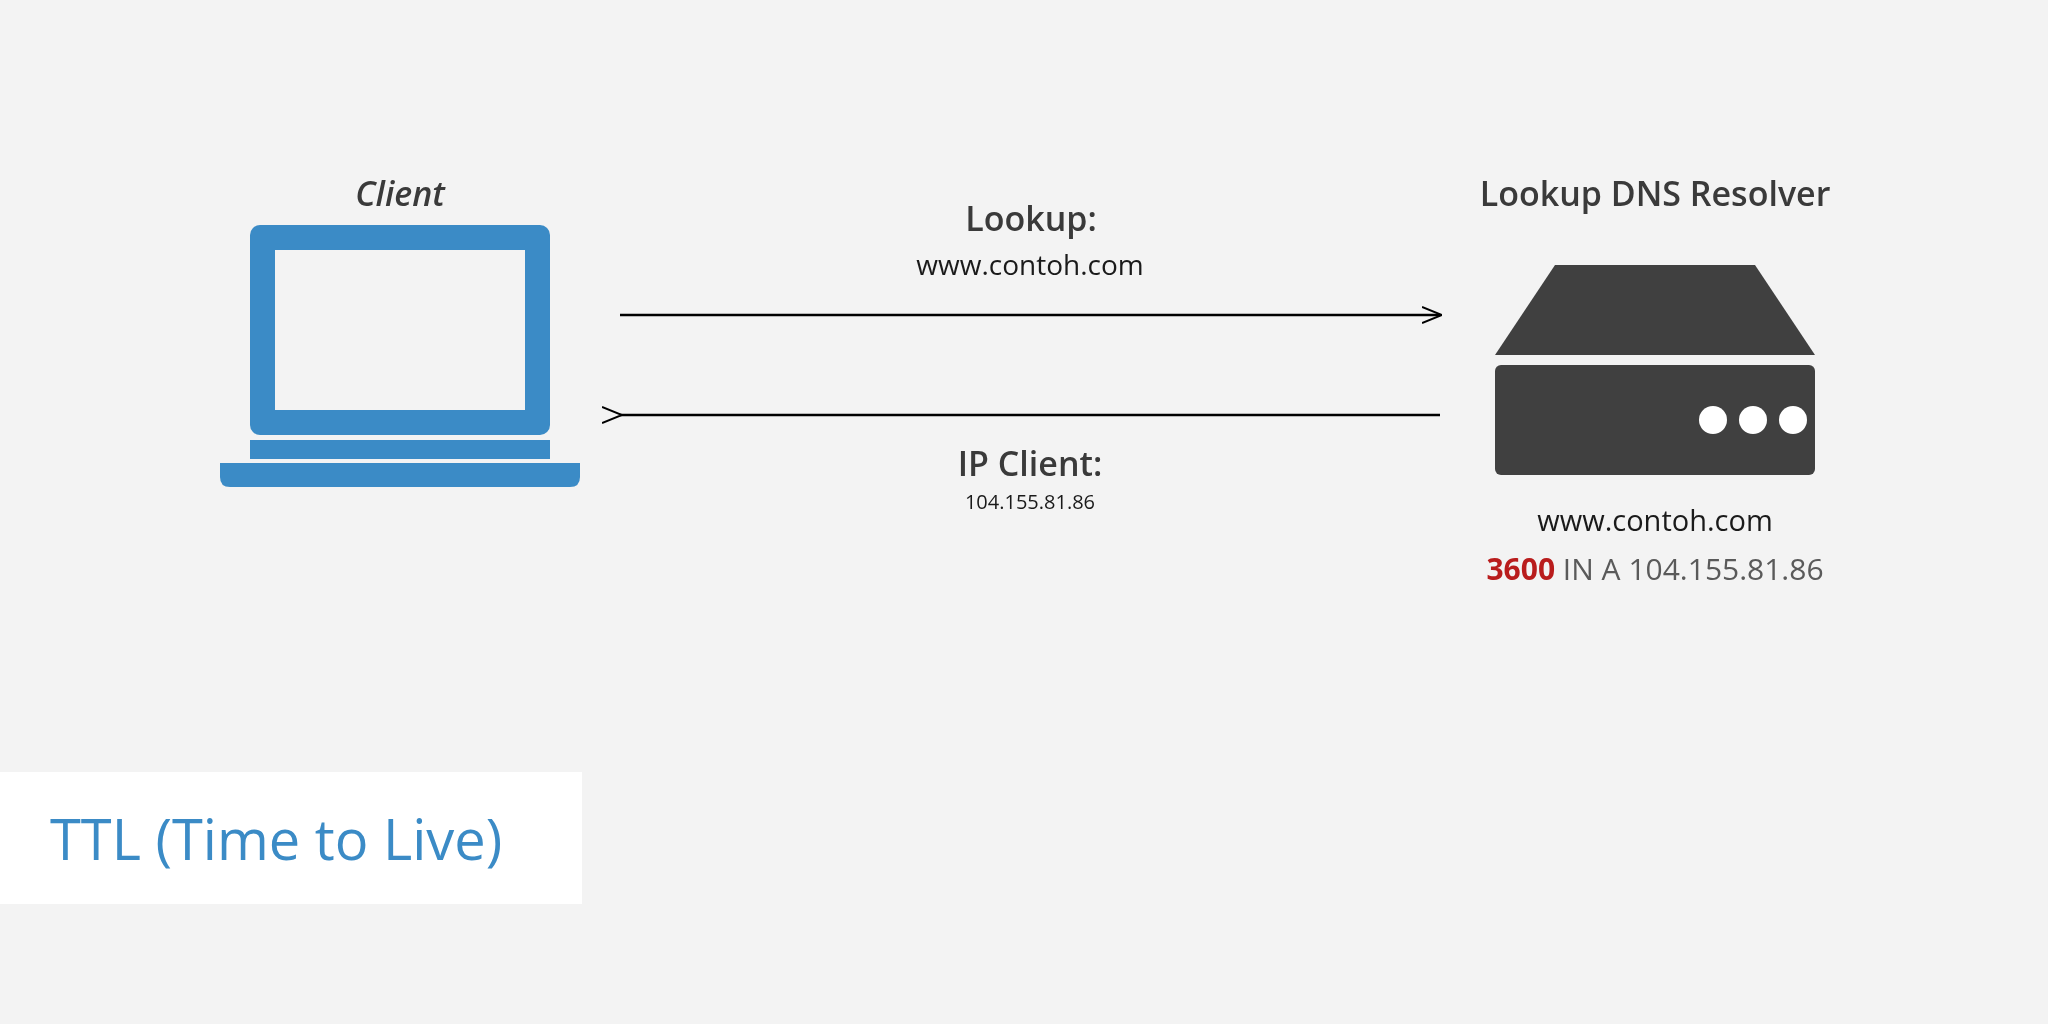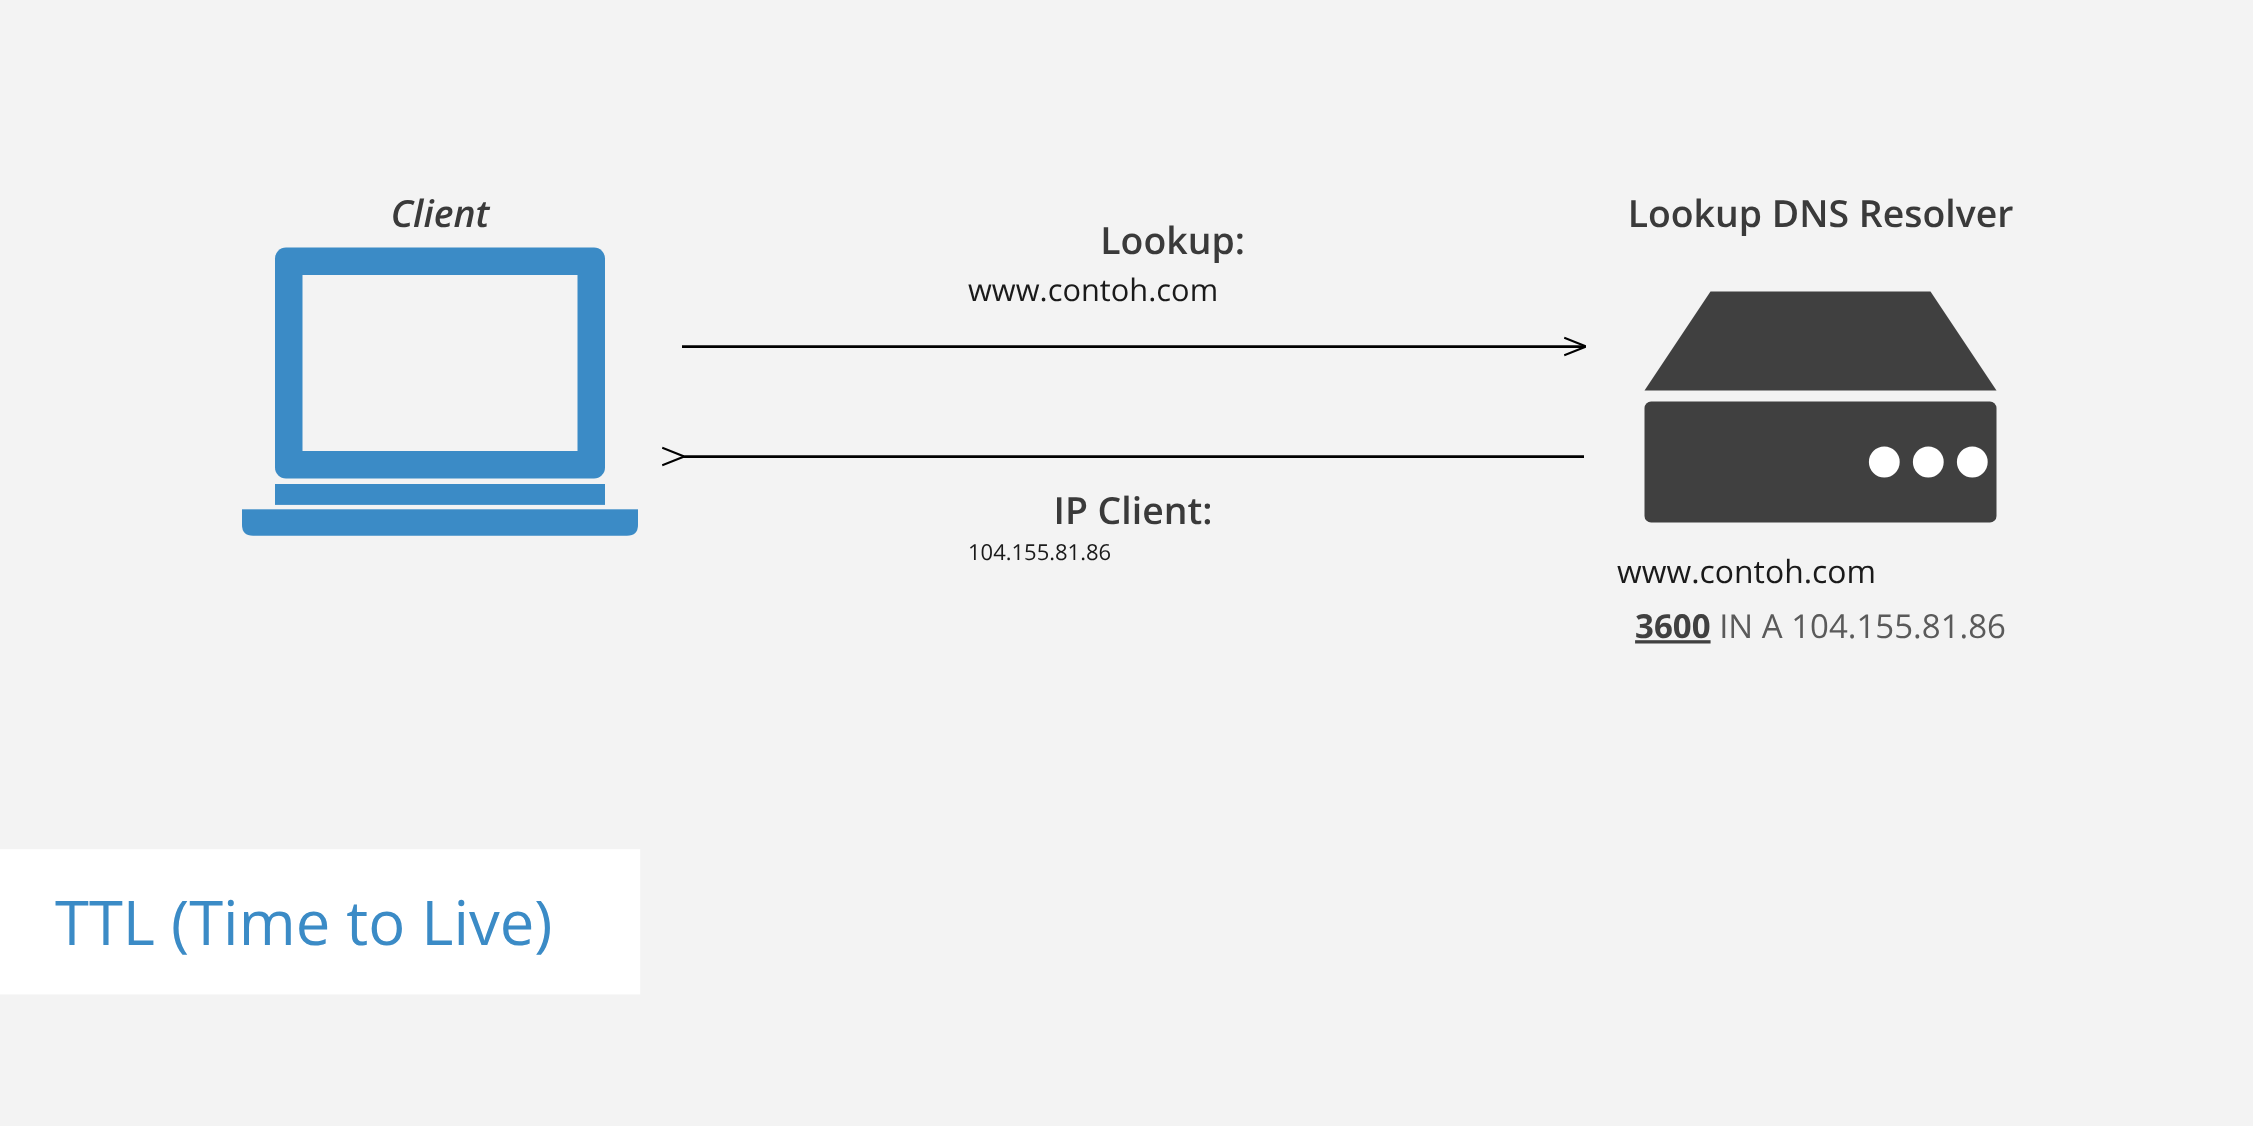--- a/index.html
+++ b/index.html
@@ -16,20 +16,21 @@
     color: #3a3a3a;
     font-size: 34px;
     font-weight: 600;
     text-align: center;
     position: absolute;
   }
   .sublabel {
     color: #1a1a1a;
     font-size: 28px;
     font-weight: 400;
+    text-align: center;
     position: absolute;
   }
   .title-banner {
     position: absolute;
     left: 0;
     bottom: 120px;
     background: #ffffff;
     padding: 28px 80px 28px 50px;
   }
   .title-banner span {
@@ -43,23 +44,22 @@
     top: 0;
   }
   .record-line {
     position: absolute;
     font-size: 30px;
     font-weight: 400;
     color: #5a5a5a;
     text-align: center;
   }
   .record-ttl {
-    color: #404040;
+    color: #b91c1c;
     font-weight: 700;
-    text-decoration: underline;
   }
 </style>
 </head>
 <body>
 
 <svg class="diagram" width="2048" height="1024">
   <defs>
     <marker id="arrowR" markerWidth="20" markerHeight="20" refX="18" refY="10" orient="auto" markerUnits="userSpaceOnUse">
       <path d="M0,2 L20,10 L0,18" fill="none" stroke="#000" stroke-width="2"></path>
     </marker>
@@ -94,21 +94,21 @@
 
   <line x1="620" y1="315" x2="1440" y2="315" stroke="#000" stroke-width="2.5" marker-end="url(#arrowR)"></line>
 
   <line x1="1440" y1="415" x2="620" y2="415" stroke="#000" stroke-width="2.5" marker-end="url(#arrowL)"></line>
 </svg>
 
 <div class="label" style="left:300px; top:170px; width:200px;font-style:italic;">Client</div>
 
 <div class="label" style="left:1470px; top:170px; width:370px;">Lookup DNS Resolver</div>
 
-<div class="label" style="left:916px; top:195px; width:300px;">Lookup:</div>
+<div class="label" style="left:881px; top:195px; width:300px;">Lookup:</div>
 
 <div class="sublabel" style="left:880px; top:245px; width:300px;">www.contoh.com</div>
 
 <div class="label" style="left:880px; top:440px; width:300px;">IP Client:</div>
 
 <div class="sublabel" style="left:880px; top:488px; width:300px; font-size:20px;">104.155.81.86</div>
 
 <div class="sublabel" style="left:1470px; top:500px; width:370px; font-size:29px;">www.contoh.com</div>
 
 <div class="record-line" style="left:1470px; top:548px; width:370px;">

